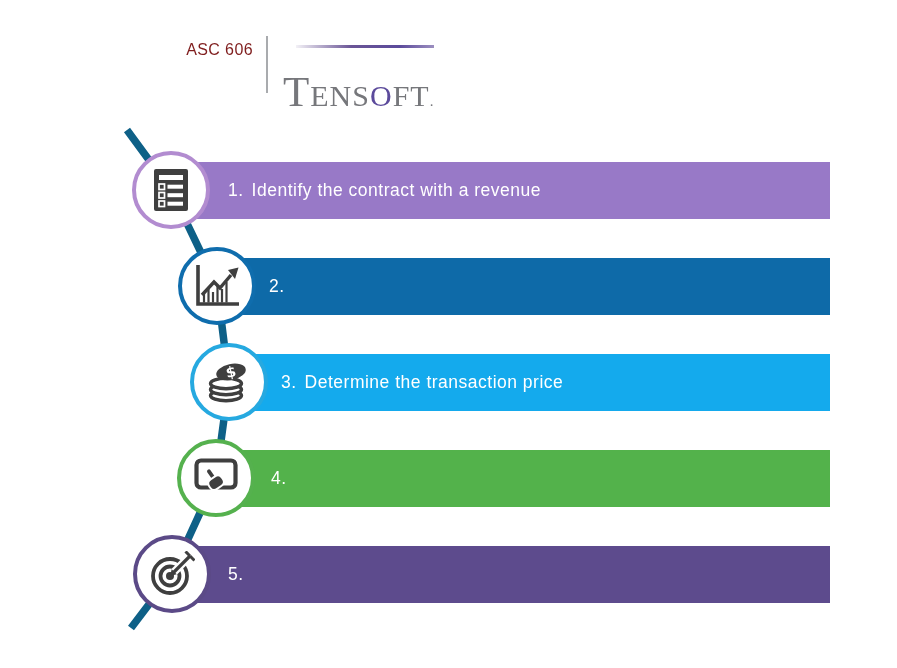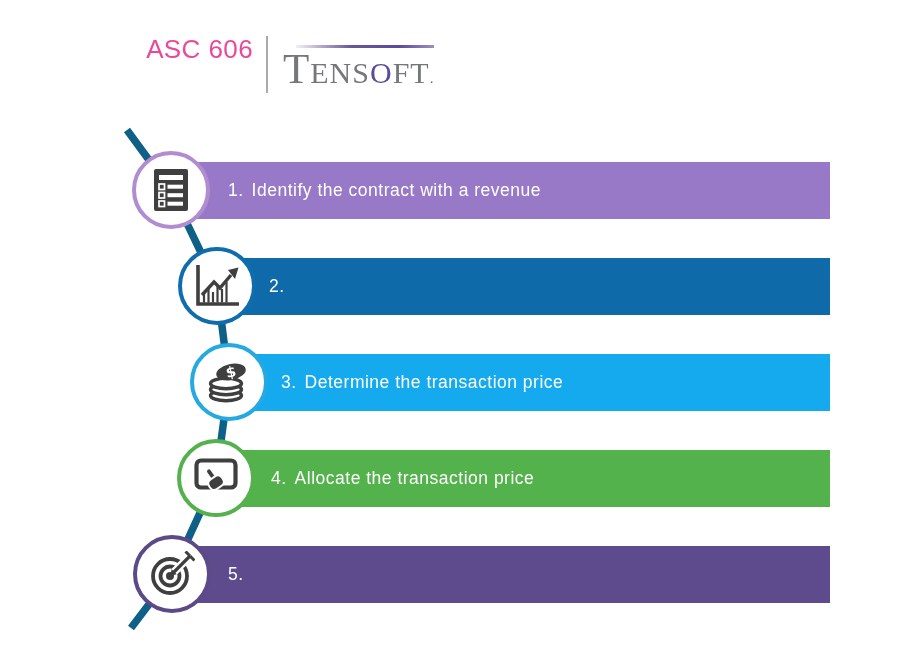--- a/index.html
+++ b/index.html
@@ -4,31 +4,31 @@
 <style>
   html,body{margin:0;padding:0;background:#fff;}
   .canvas{
     position:relative;width:897px;height:668px;background:#ffffff;overflow:hidden;
     font-family:"Liberation Sans",sans-serif;
   }
 
   
   .title{
     position:absolute;left:40px;top:34px;width:213px;text-align:right;
-    color:#ec4899;font-size:26px;line-height:31px;letter-spacing:.4px;
+    color:#7f1d1d;font-size:16px;line-height:31px;letter-spacing:.4px;
   }
   .divider{position:absolute;left:266px;top:36px;width:2px;height:57px;background:#a9abae;}
   .logo{position:absolute;left:283px;top:41px;width:160px;}
   .logo-line{
     position:absolute;left:13px;top:4px;width:138px;height:3px;
     background:linear-gradient(90deg,rgba(95,74,139,.08) 0%,#6a5596 40%,#5b4a9b 75%,#9c8fc0 100%);
   }
   .logo-text{
-    margin-top:10px;font-family:"Liberation Serif",serif;color:#76777b;
-    font-size:30px;line-height:36px;letter-spacing:1px;white-space:nowrap;
+    margin-top:24px;font-family:"Liberation Serif",serif;color:#76777b;
+    font-size:30px;line-height:54px;letter-spacing:1px;white-space:nowrap;
   }
   .lg-T{font-size:43px;}
   .lg-o{color:#5b4a9b;}
   .lg-mark{font-size:15px;}
 
   
   .connector{position:absolute;left:0;top:0;z-index:1;}
 
   
   .bar{
@@ -126,21 +126,20 @@
           <ellipse cx="25" cy="11" rx="15" ry="8" fill="#3f3f3f"></ellipse>
           <text x="25" y="16" text-anchor="middle" font-family="DejaVu Sans, sans-serif" font-size="14.5" font-weight="bold" fill="#fff">$</text>
         </g>
       </svg>
     </div>
   </div>
 
   <div class="step s4">
     <div class="bar" style="background: rgb(83, 178, 75);">
       <span class="num">4.</span>
-      <span class="lbl">Allocate the transaction price</span>
     </div>
     <div class="circle" style="border-color: rgb(85, 177, 78);">
       <svg width="44" height="40" viewBox="0 0 44 40">
         <rect x="2.5" y="2.5" width="39" height="27" rx="4.5" fill="none" stroke="#3f3f3f" stroke-width="4.2"></rect>
         <g fill="#3f3f3f" stroke="#fff" stroke-width="2" transform="rotate(-35 22 25)">
           <rect x="20" y="8.5" width="5.8" height="17" rx="2.9"></rect>
           <rect x="14.5" y="19" width="15.5" height="11.5" rx="5"></rect>
         </g>
       </svg>
     </div>

